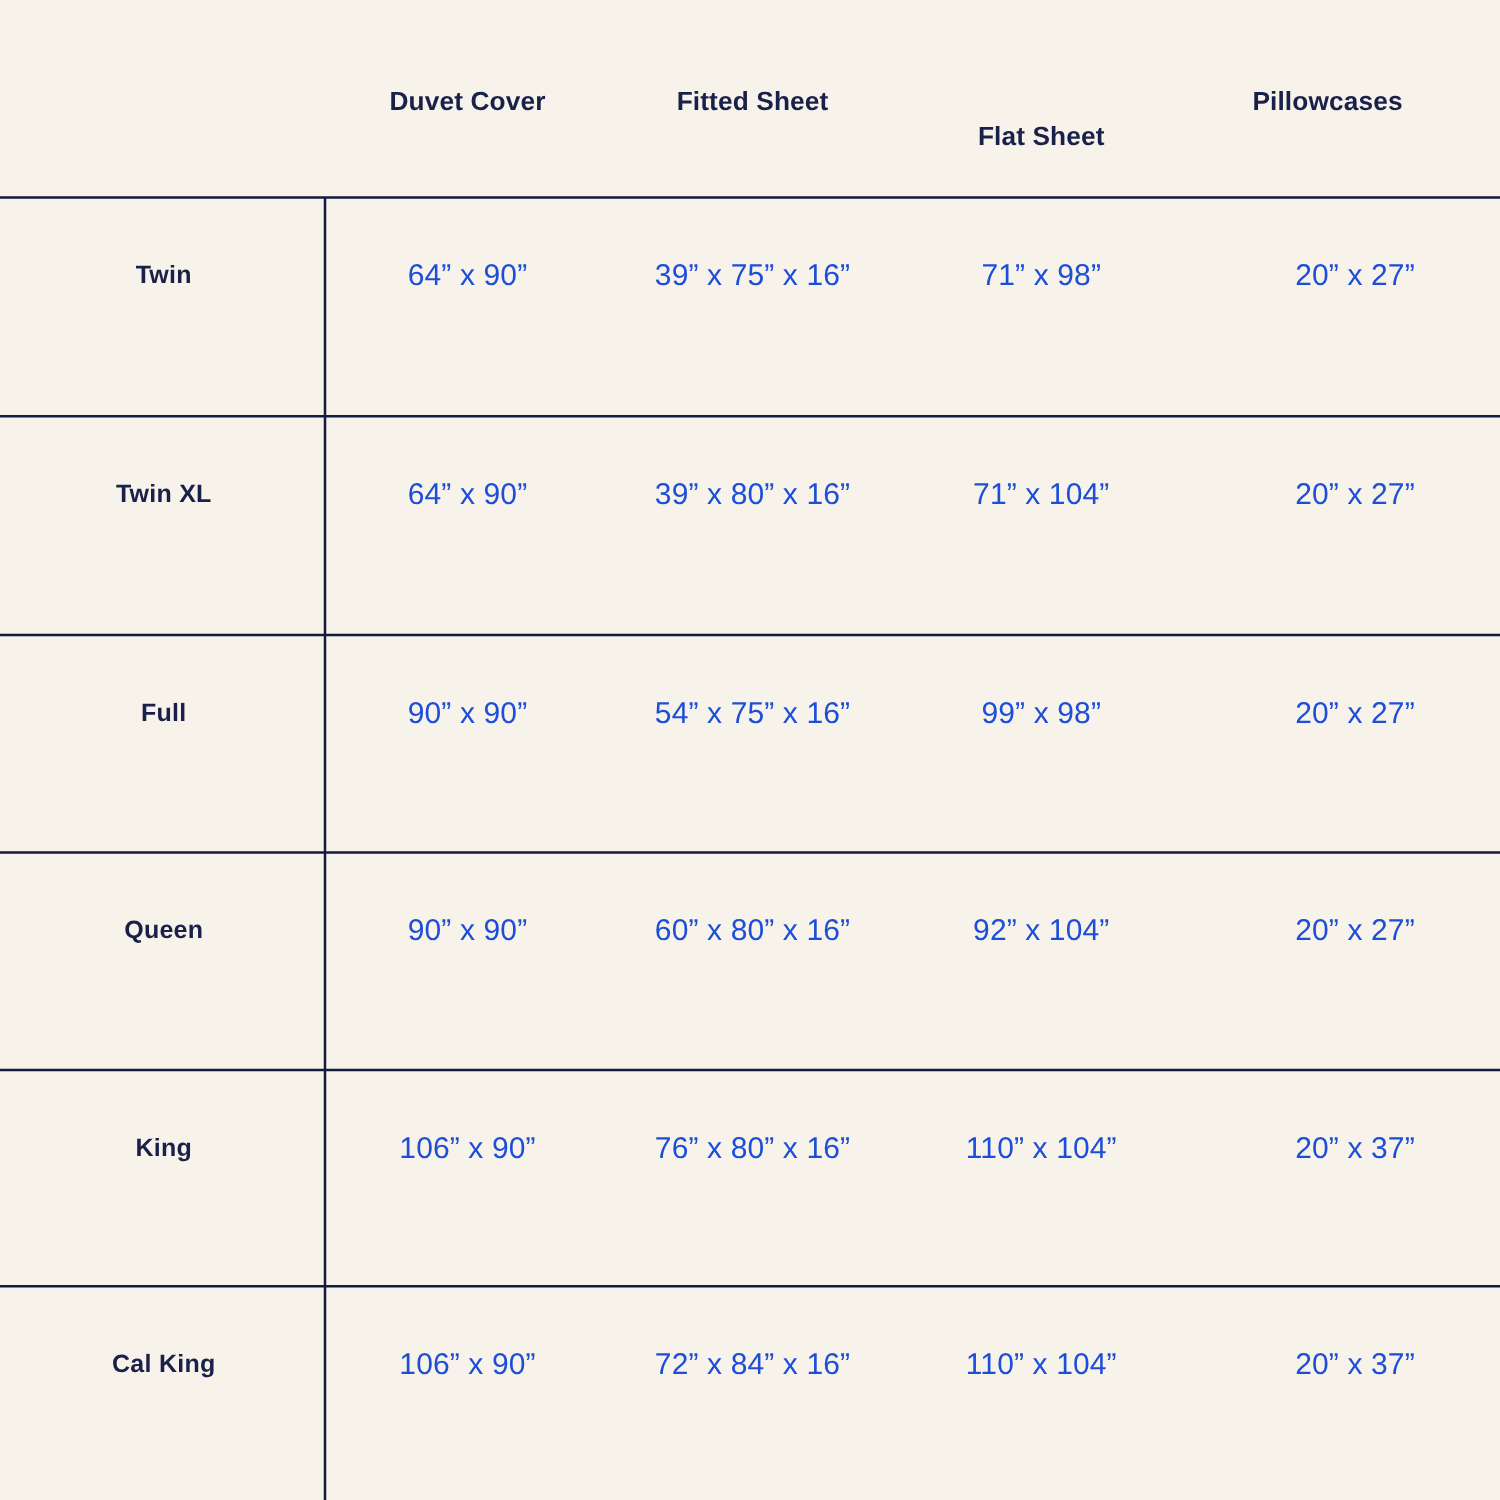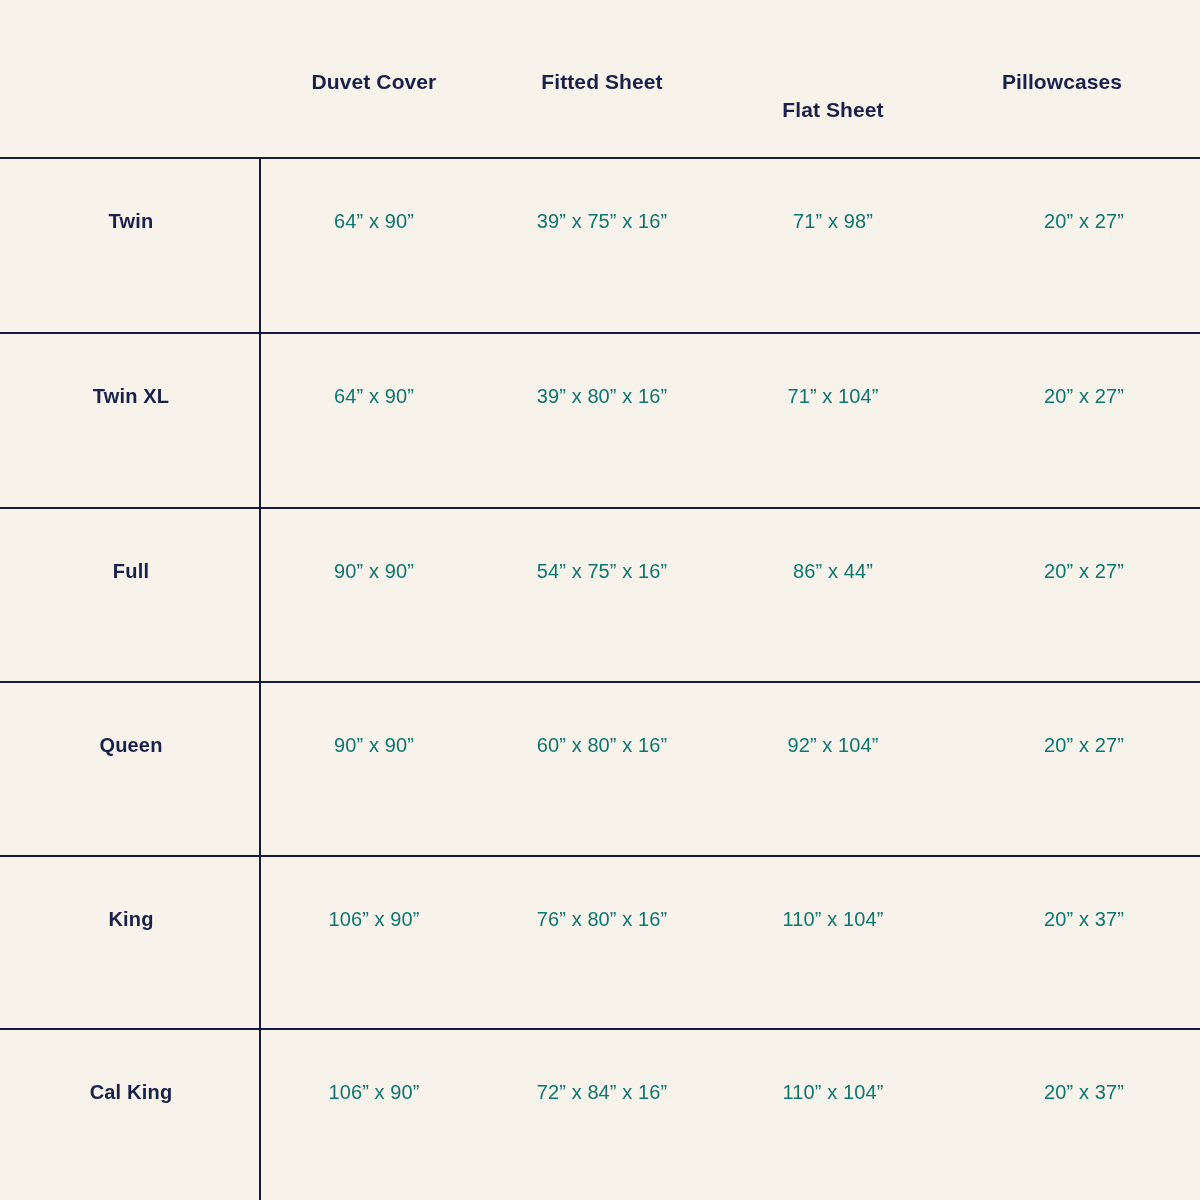--- a/index.html
+++ b/index.html
@@ -81,24 +81,24 @@
     font-size: 20px;
     font-weight: 700;
     letter-spacing: 0.2px;
     color: #19204a;
   }
   .cell {
     position: absolute;
     top: 50%;
     transform: translate(-50%, -50%);
     white-space: nowrap;
-    font-size: 20px;
+    font-size: 24px;
     font-weight: 400;
     letter-spacing: 0.1px;
-    color: #0f766e;
+    color: #1d4ed8;
   }
   .cell.c0 { left: 374px; }
   .cell.c1 { left: 602px; }
   .cell.c2 { left: 833px; }
   .cell.c3 { left: 1084px; }
 </style>
 </head>
 <body>
 
 <div class="size-guide">
@@ -132,21 +132,21 @@
     <div class="cell c0">64” x 90”</div>
     <div class="cell c1">39” x 80” x 16”</div>
     <div class="cell c2">71” x 104”</div>
     <div class="cell c3">20” x 27”</div>
   </div>
 
   <div class="row" style="top:509px">
     <div class="row-label">Full</div>
     <div class="cell c0">90” x 90”</div>
     <div class="cell c1">54” x 75” x 16”</div>
-    <div class="cell c2">86” x 44”</div>
+    <div class="cell c2">99” x 98”</div>
     <div class="cell c3">20” x 27”</div>
   </div>
 
   <div class="row" style="top:683px">
     <div class="row-label">Queen</div>
     <div class="cell c0">90” x 90”</div>
     <div class="cell c1">60” x 80” x 16”</div>
     <div class="cell c2">92” x 104”</div>
     <div class="cell c3">20” x 27”</div>
   </div>

